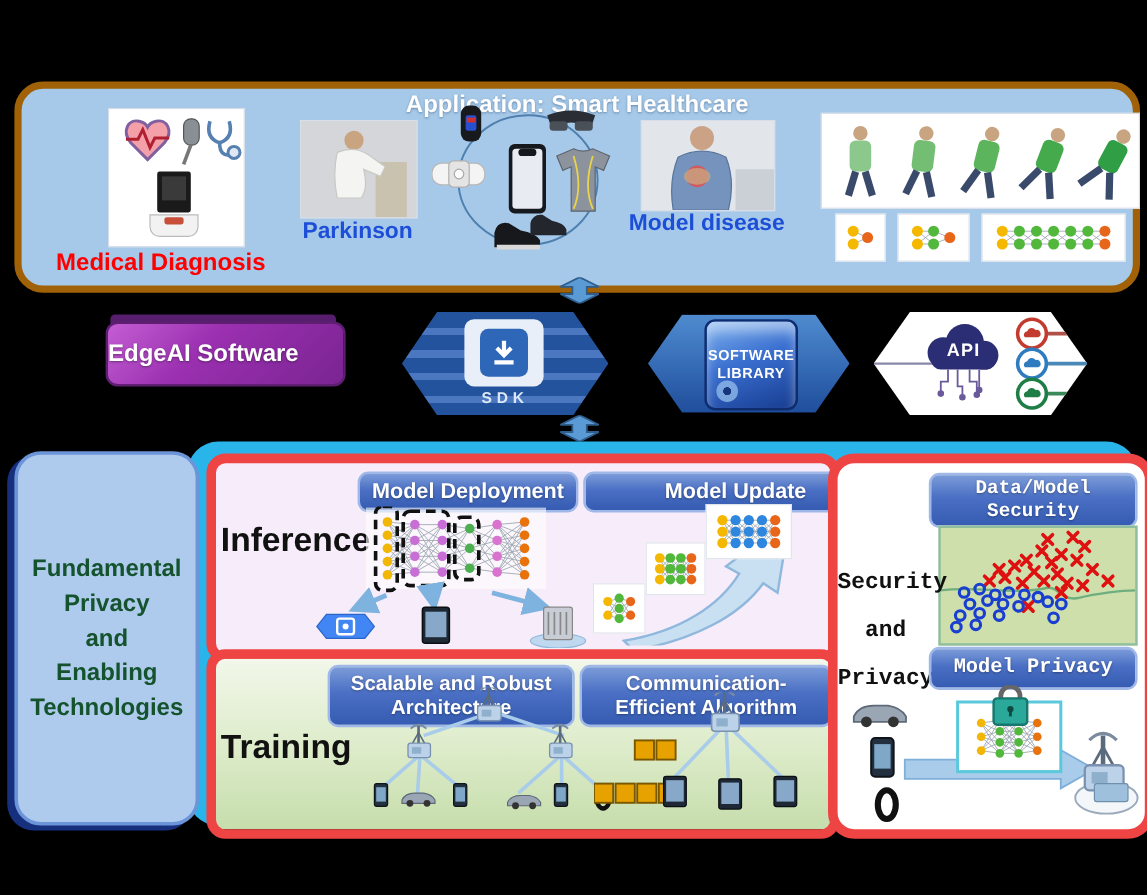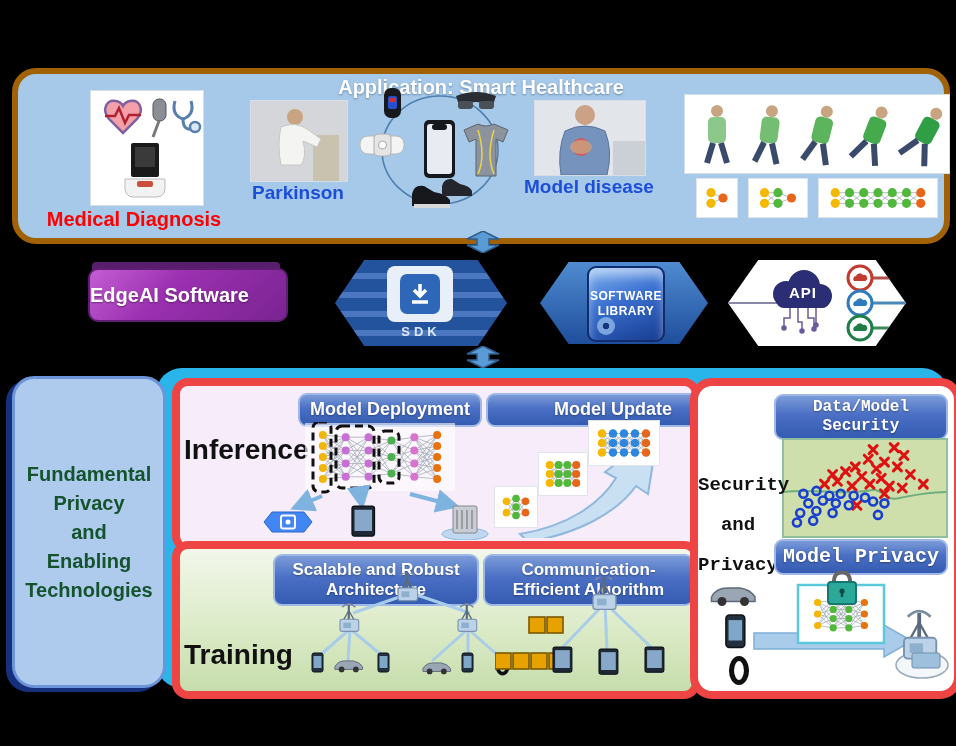--- a/index.html
+++ b/index.html
@@ -617,21 +617,21 @@
 
   <div class="section-box training-box">
     <div class="pill" style="left:93px;top:5px;width:202px;height:48px;font-size:17px;">
       <span>Scalable and Robust</span>
       <span>Architecture</span>
     </div>
     <div class="pill" style="left:303px;top:5px;width:207px;height:48px;font-size:17px;">
       <span>Communication-</span>
       <span>Efficient Algorithm</span>
     </div>
-    <div class="section-label" style="left:4px;top:58px;margin-top:32px;">Training</div>
+    <div class="section-label" style="left:4px;top:58px;">Training</div>
 
     <svg class="abs" style="left:118px;top:24px;" width="235" height="112" id="training-left-art">
         <line x1="113" y1="20" x2="55" y2="40" stroke="#A9CCEA" stroke-width="3"></line>
         <line x1="113" y1="20" x2="172" y2="40" stroke="#A9CCEA" stroke-width="3"></line>
         <line x1="52" y1="56" x2="20" y2="84" stroke="#A9CCEA" stroke-width="3"></line>
         <line x1="52" y1="56" x2="50" y2="88" stroke="#A9CCEA" stroke-width="3"></line>
         <line x1="52" y1="56" x2="86" y2="84" stroke="#A9CCEA" stroke-width="3"></line>
         <line x1="170" y1="56" x2="134" y2="88" stroke="#A9CCEA" stroke-width="3"></line>
         <line x1="170" y1="56" x2="170" y2="84" stroke="#A9CCEA" stroke-width="3"></line>
         <line x1="170" y1="56" x2="204" y2="86" stroke="#A9CCEA" stroke-width="3"></line>
@@ -769,21 +769,21 @@
           <circle cx="93.96" cy="74.88" r="4" fill="none" stroke="#1A3FD0" stroke-width="2.6"></circle>
         </svg>
     </div>
 
     <div class="seclabel">
       <div>Security</div>
       <div>and</div>
       <div>Privacy</div>
     </div>
 
-    <div class="pill" style="left:76px;top:153px;width:170px;height:32px;font-size:20px;">
+    <div class="pill" style="left:76px;top:153px;width:170px;height:32px;font-size:17px;">
       <span>Model Privacy</span>
     </div>
 
     <svg class="abs" style="left:0px;top:185px;" width="252" height="116" id="privacy-art">
         <path d="M56,62 L186,62 L186,54 L214,70 L186,86 L186,78 L56,78 Z" fill="#A9CCEA" stroke="#7FAFD8" stroke-width="1.5"></path>
         <g transform="translate(12,14) scale(1.5)">
   <path d="M1,8 Q4,2 12,2 L20,2 Q27,3 30,8 L30,11 L1,11 Z" fill="#9AA6B4" stroke="#5E6A78"></path>
   <circle cx="8" cy="11" r="3" fill="#333"></circle>
           <circle cx="23" cy="11" r="3" fill="#333"></circle>
         </g>

